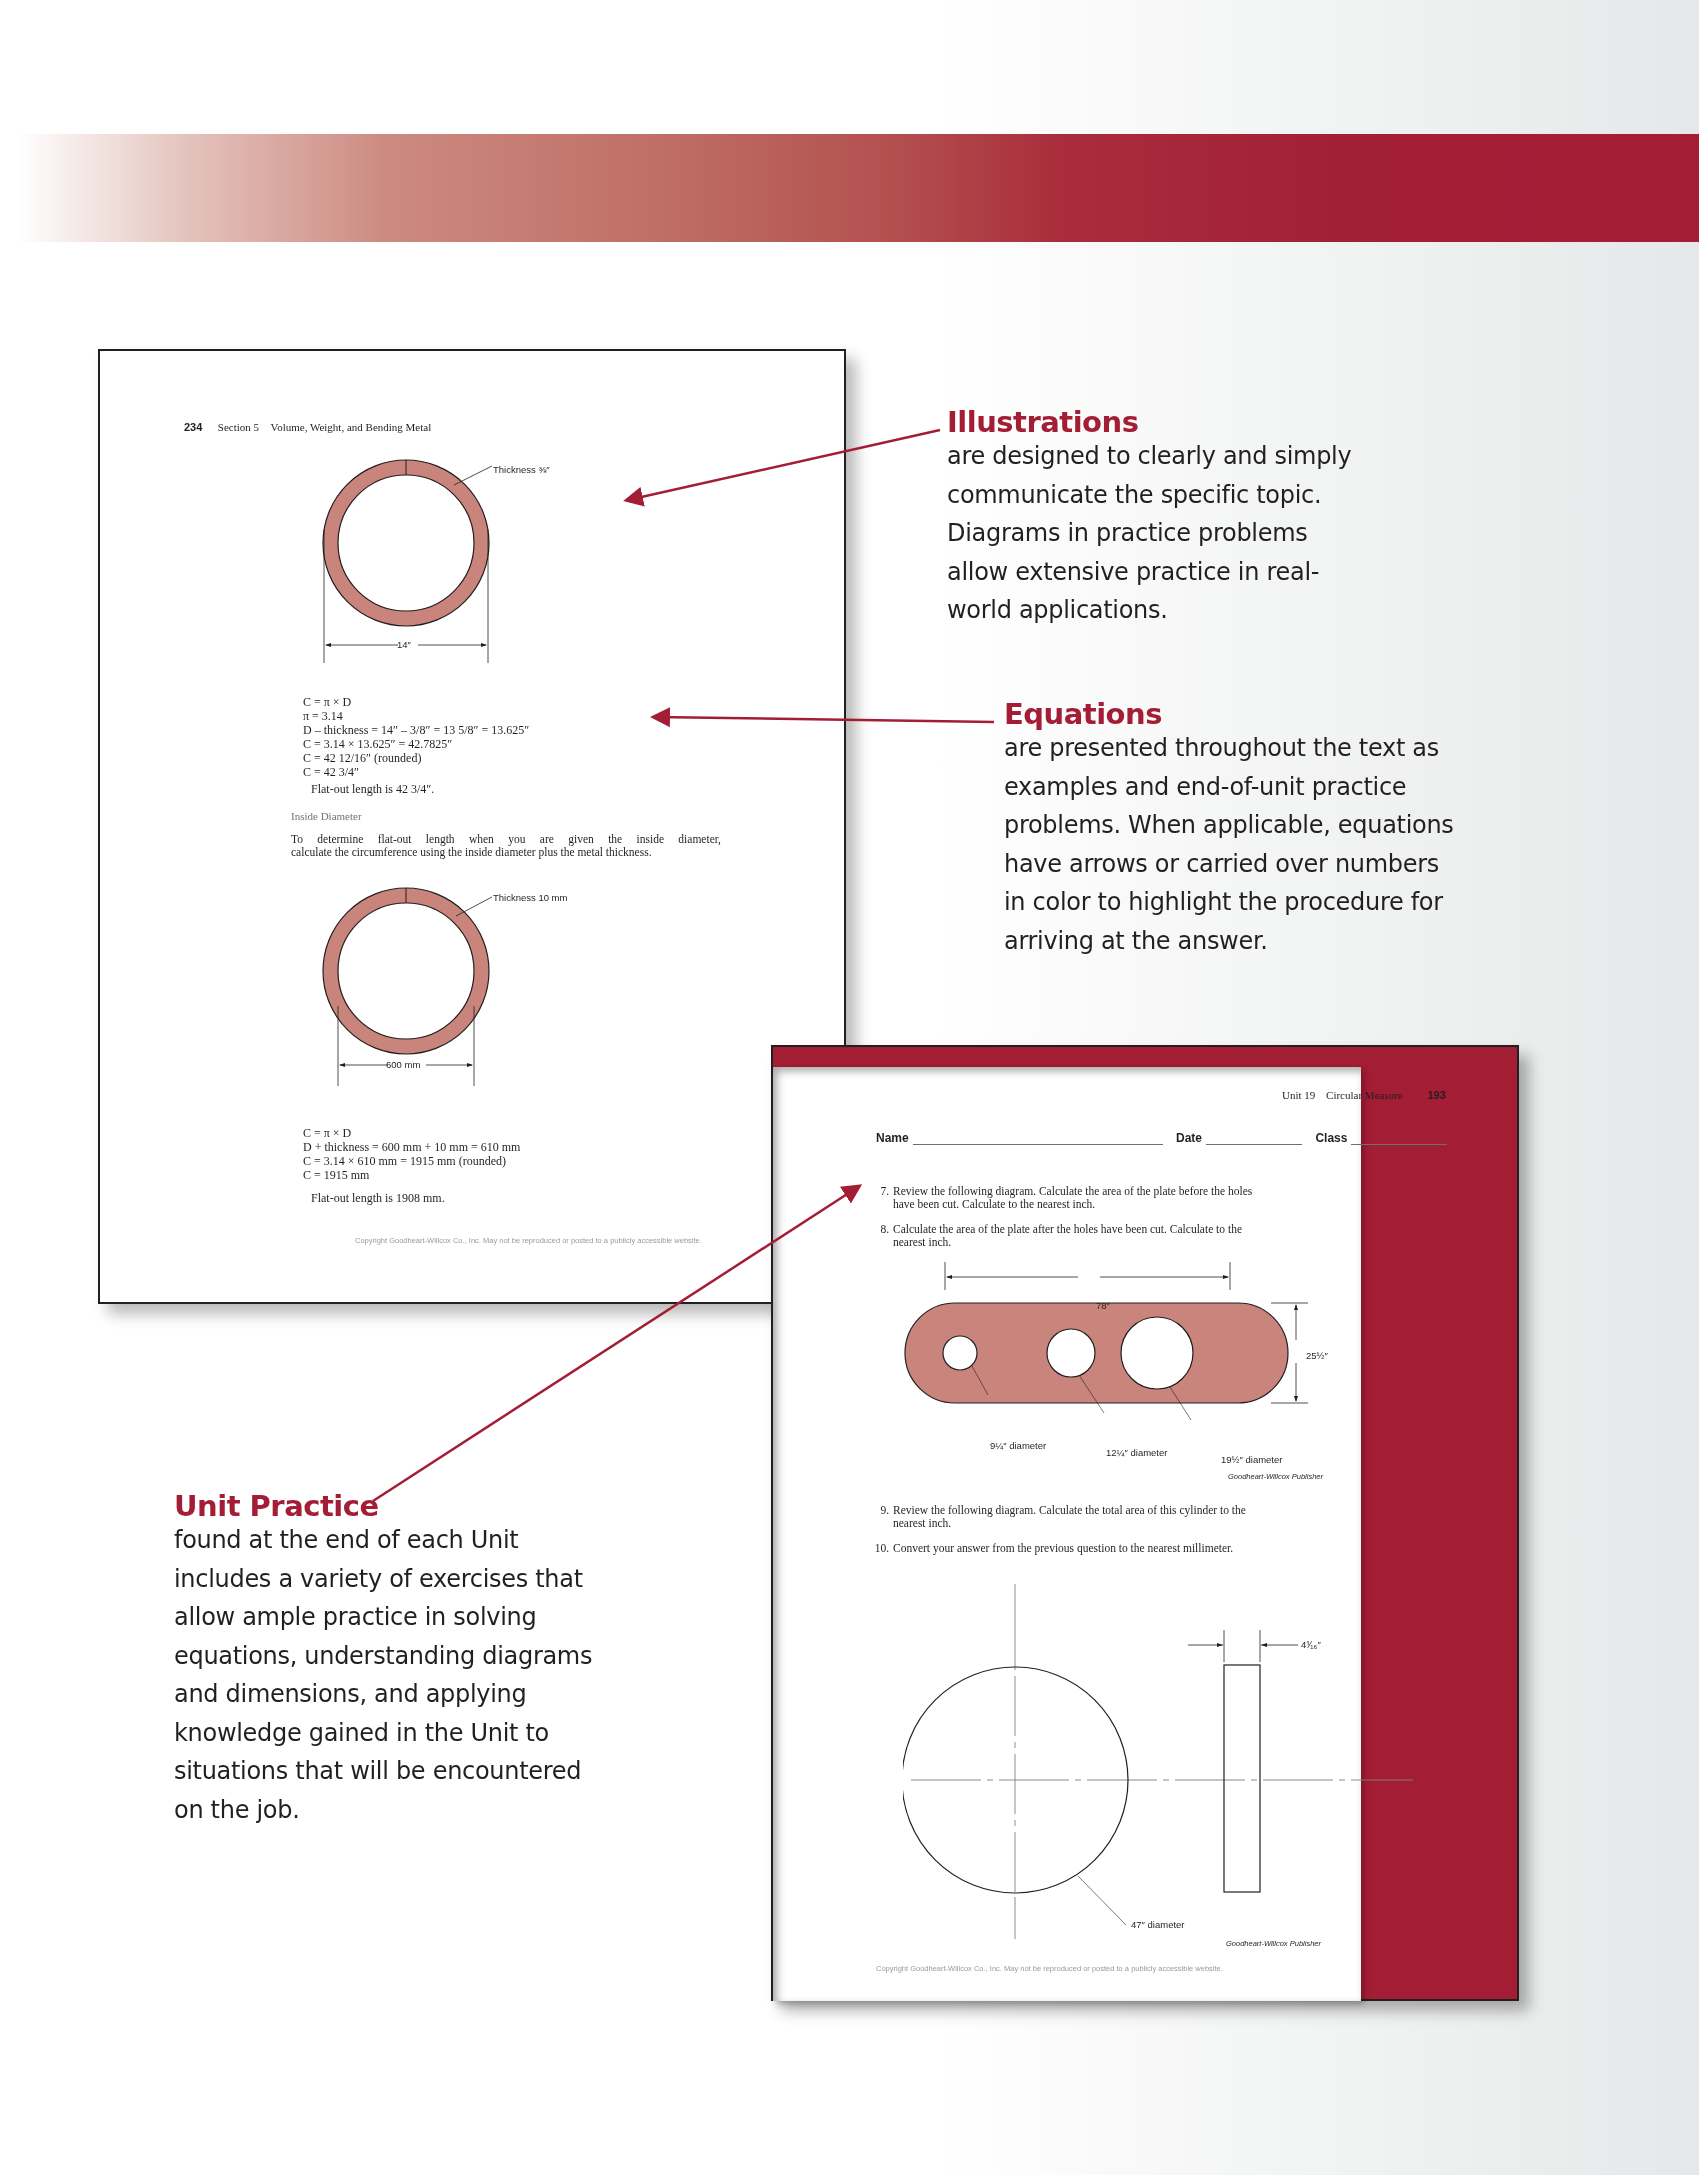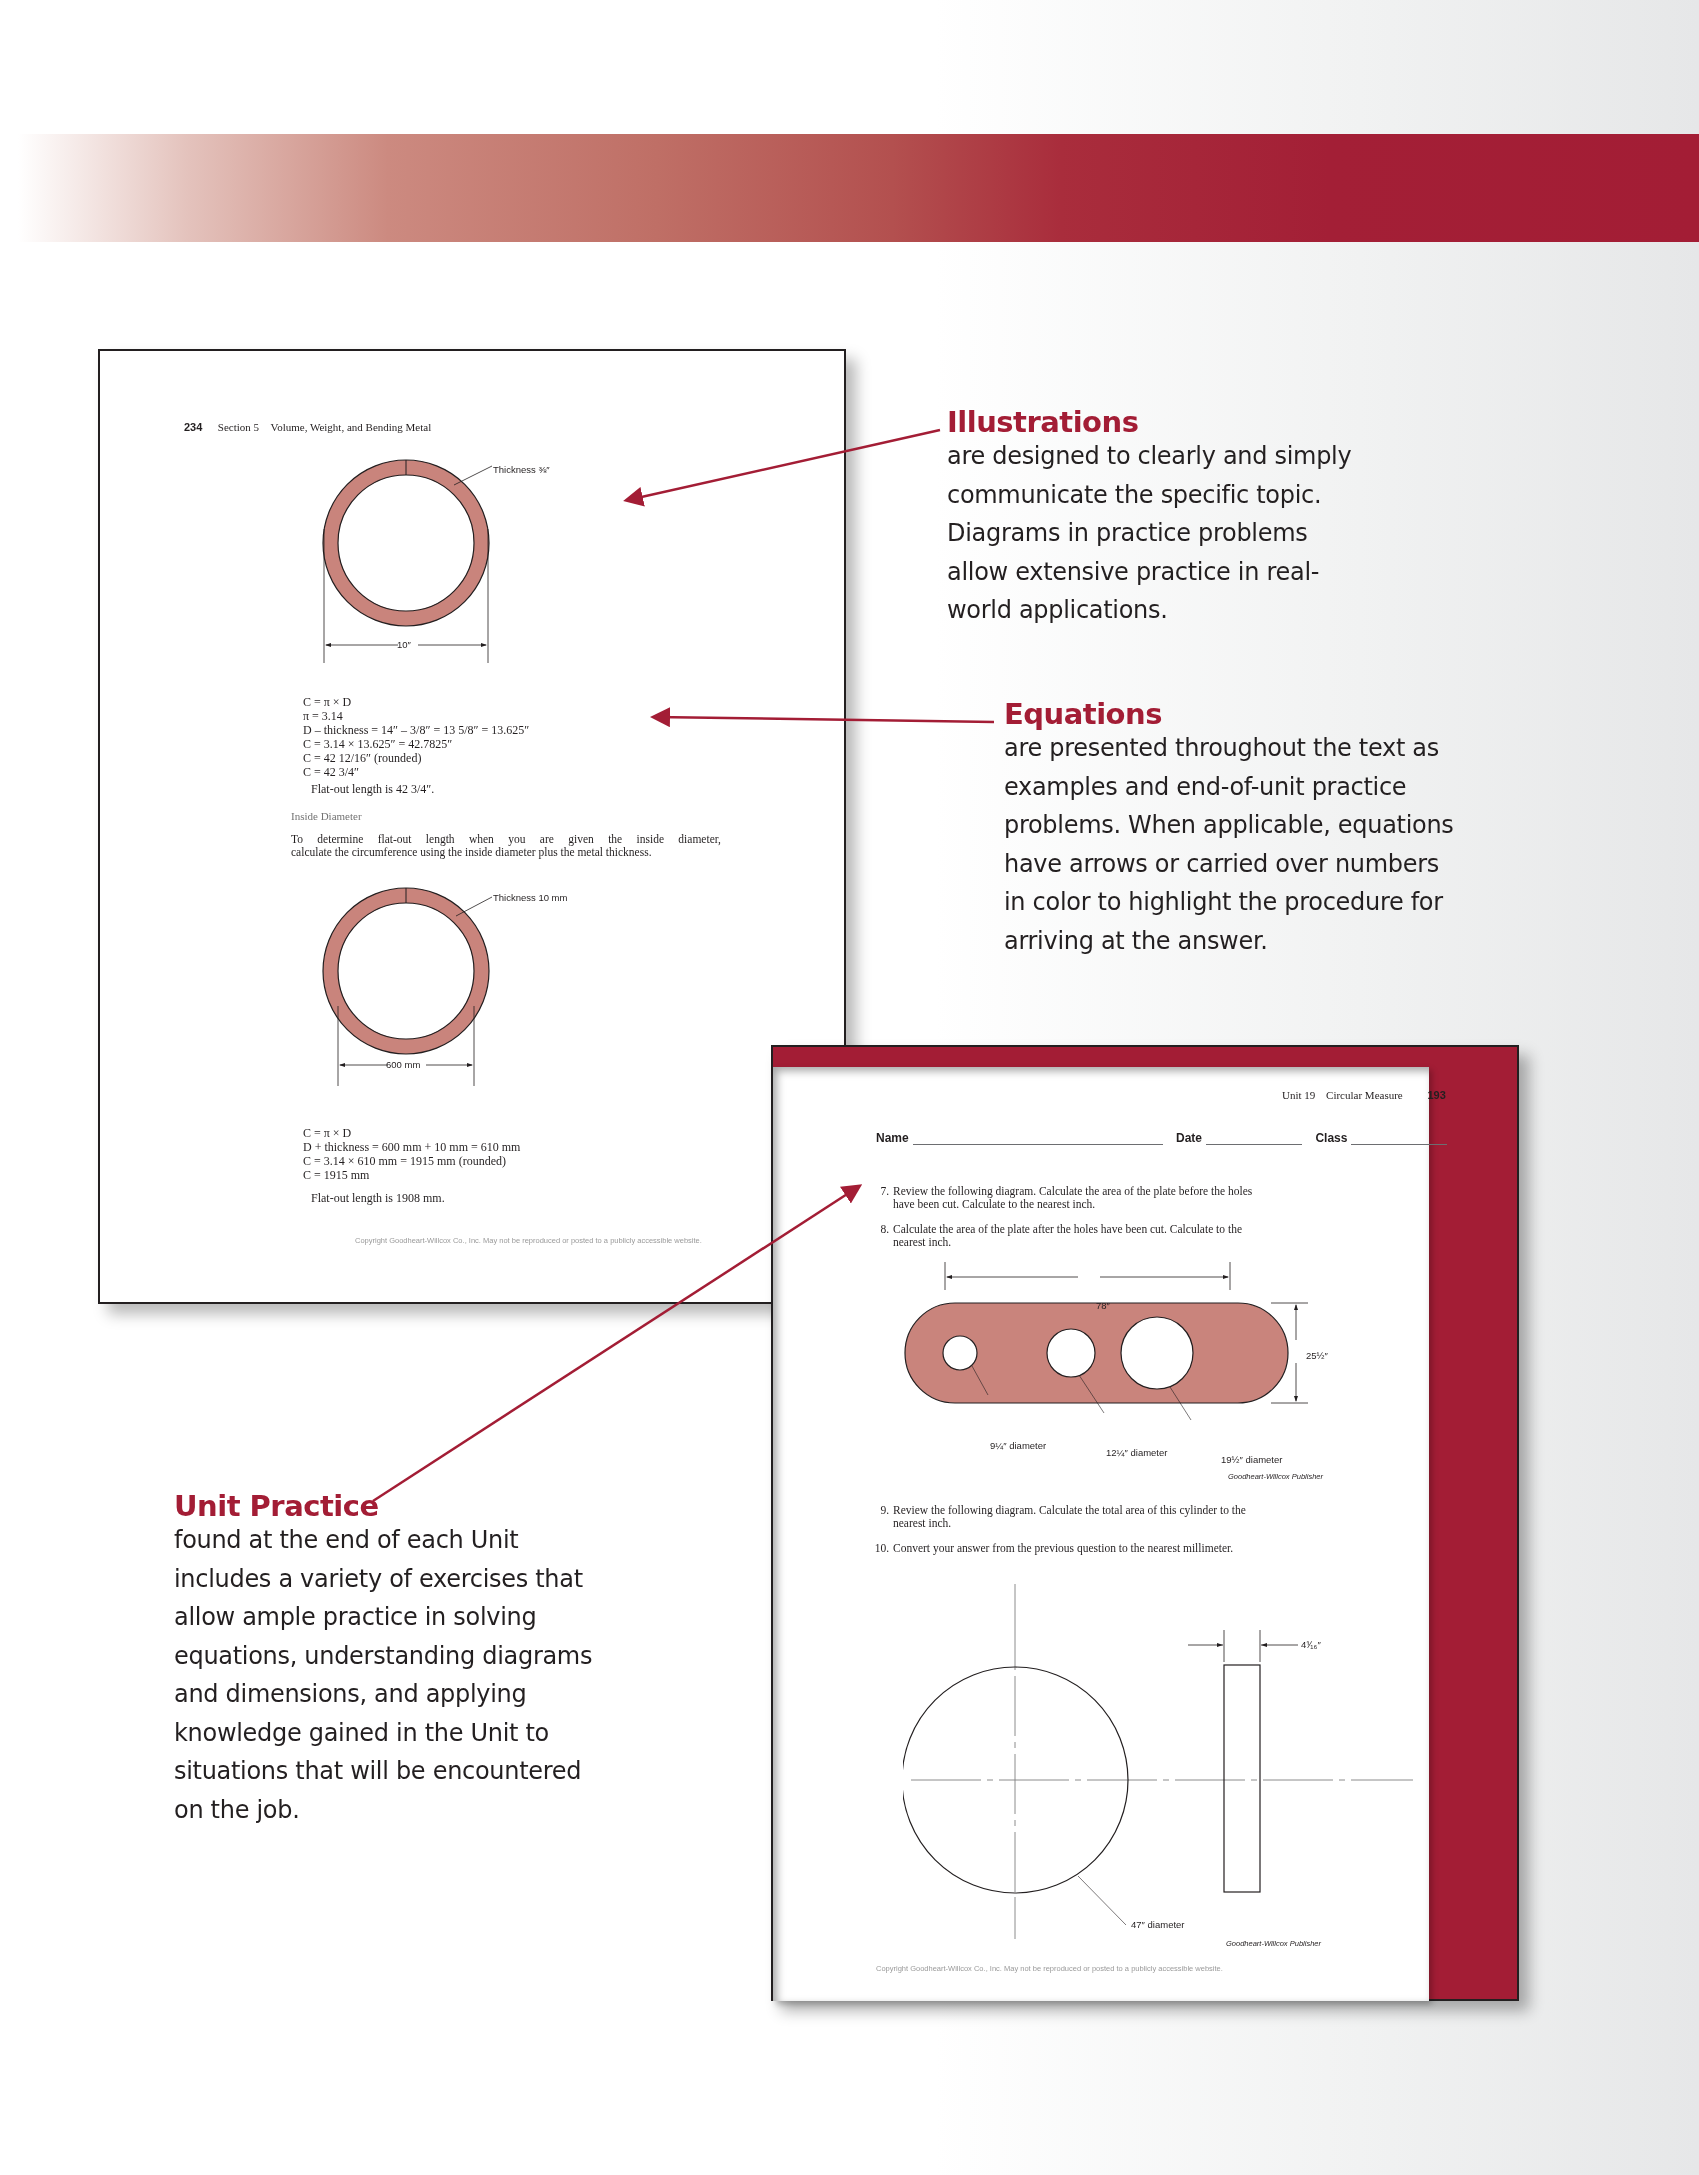--- a/index.html
+++ b/index.html
@@ -36,21 +36,21 @@
   .diag-label { font-family: "Liberation Sans", sans-serif; font-size: 9.5px; color: #231f20; }
   .copyright { font-family: "Liberation Sans", sans-serif; font-size: 7.5px; color: #9a9a9a; white-space: nowrap; }
 
   
   .page2 {
     left: 771px; top: 1045px; width: 748px; height: 956px;
     background: #a31d35; border: 2px solid #231f20;
     box-shadow: 10px 10px 14px rgba(0,0,0,0.3);
   }
   .page2-inner {
-    left: 0px; top: 20px; width: 656px; height: 934px;
+    left: 0px; top: 20px; width: 588px; height: 934px;
     background: #fff;
     box-shadow: 4px 4px 8px rgba(0,0,0,0.35) inset, 3px 3px 6px rgba(0,0,0,0.25);
   }
   .p2-header { font-family: "Liberation Serif", serif; font-size: 11px; white-space: nowrap; }
   .p2-header .pnum { font-family: "Liberation Sans", sans-serif; font-weight: bold; margin-left: 22px; }
   .namerow { font-family: "Liberation Sans", sans-serif; font-weight: bold; font-size: 12px; white-space: nowrap; }
   .namerow .blank { display: inline-block; border-bottom: 1px solid #6d6e71; height: 11px; vertical-align: bottom; margin: 0 10px 0 4px; }
   .q { font-family: "Liberation Serif", serif; font-size: 11.5px; line-height: 13px; }
   .q .num { display: inline-block; width: 16px; text-align: right; margin-right: 4px; }
   .q .ind { padding-left: 20px; display: block; }
@@ -80,21 +80,21 @@
     <line x1="86" y1="9" x2="86" y2="24" stroke="#231f20" stroke-width="1"></line>
     <line x1="134" y1="34" x2="172" y2="15" stroke="#231f20" stroke-width="0.8"></line>
     <line x1="4" y1="78" x2="4" y2="212" stroke="#231f20" stroke-width="0.8"></line>
     <line x1="168" y1="78" x2="168" y2="212" stroke="#231f20" stroke-width="0.8"></line>
     <line x1="6" y1="194" x2="78" y2="194" stroke="#231f20" stroke-width="0.8"></line>
     <line x1="98" y1="194" x2="166" y2="194" stroke="#231f20" stroke-width="0.8"></line>
     <polygon points="5,194 11,192 11,196" fill="#231f20"></polygon>
     <polygon points="167,194 161,192 161,196" fill="#231f20"></polygon>
   </svg>
   <div class="abs diag-label" style="left:393px; top:113px;">Thickness ⅜″</div>
-  <div class="abs diag-label" style="left:297px; top:288px;">10″</div>
+  <div class="abs diag-label" style="left:297px; top:288px;">14″</div>
 
   <div class="abs eq-block" style="left:203px; top:344px;">
     <div>C = π × D</div>
     <div>π = 3.14</div>
     <div>D – thickness = 14″ – 3/8″ = 13 5/8″ = 13.625″</div>
     <div>C = 3.14 × 13.625″ = 42.7825″</div>
     <div>C = 42 12/16″ (rounded)</div>
     <div>C = 42 3/4″</div>
   </div>
   <div class="abs body-line" style="left:211px; top:431px;">Flat-out length is 42 3/4″.</div>

